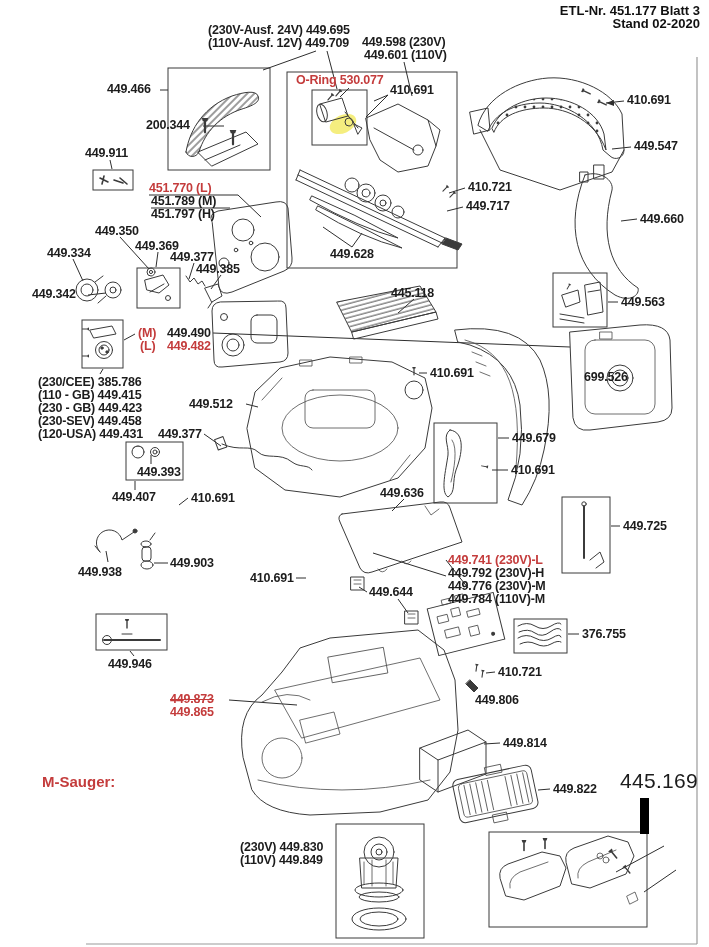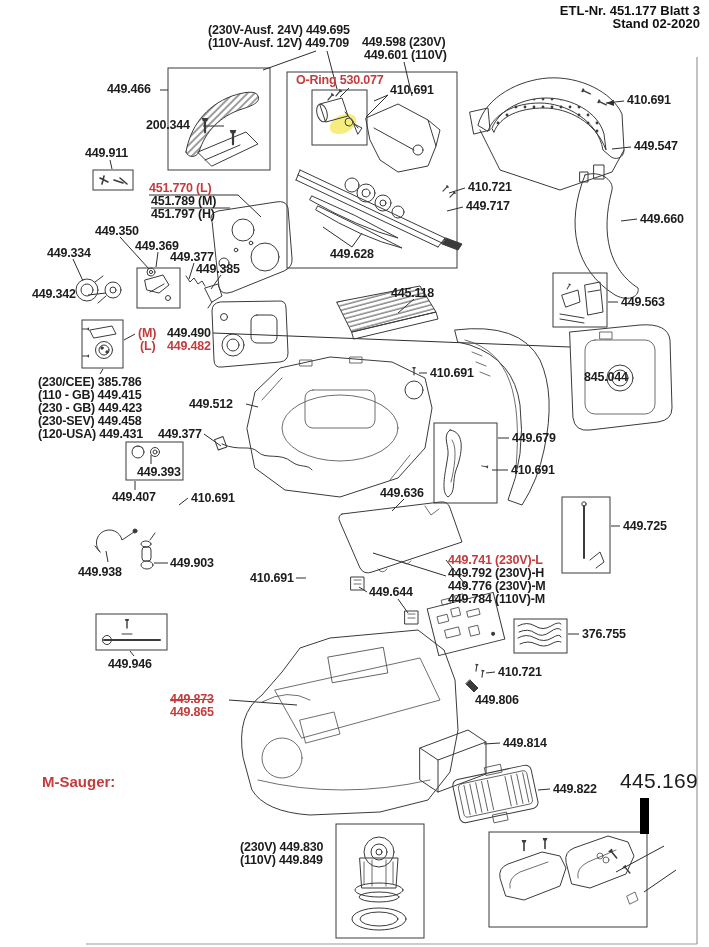--- a/index.html
+++ b/index.html
@@ -413,21 +413,21 @@
 <div class="lbl" style="left:196px;top:263px">449.385</div>
 <div class="lbl" style="left:330px;top:248px">449.628</div>
 <div class="lbl" style="left:391px;top:287px">445.118</div>
 <div class="lbl" style="left:32px;top:288px">449.342</div>
 <div class="lbl" style="left:621px;top:296px">449.563</div>
 <div class="lbl red" style="left:138px;top:327px">(M)</div>
 <div class="lbl" style="left:167px;top:327px">449.490</div>
 <div class="lbl red" style="left:140px;top:340px">(L)</div>
 <div class="lbl red" style="left:167px;top:340px">449.482</div>
 <div class="lbl" style="left:430px;top:367px">410.691</div>
-<div class="lbl" style="left:584px;top:371px">845.044</div>
+<div class="lbl" style="left:584px;top:371px">699.526</div>
 <div class="lbl" style="left:38px;top:376px">(230/CEE) 385.786</div>
 <div class="lbl" style="left:38px;top:389px">(110 - GB) 449.415</div>
 <div class="lbl" style="left:38px;top:402px">(230 - GB) 449.423</div>
 <div class="lbl" style="left:38px;top:415px">(230-SEV) 449.458</div>
 <div class="lbl" style="left:38px;top:428px">(120-USA) 449.431</div>
 <div class="lbl" style="left:189px;top:398px">449.512</div>
 <div class="lbl" style="left:158px;top:428px">449.377</div>
 <div class="lbl" style="left:512px;top:432px">449.679</div>
 <div class="lbl" style="left:511px;top:464px">410.691</div>
 <div class="lbl" style="left:137px;top:466px">449.393</div>

